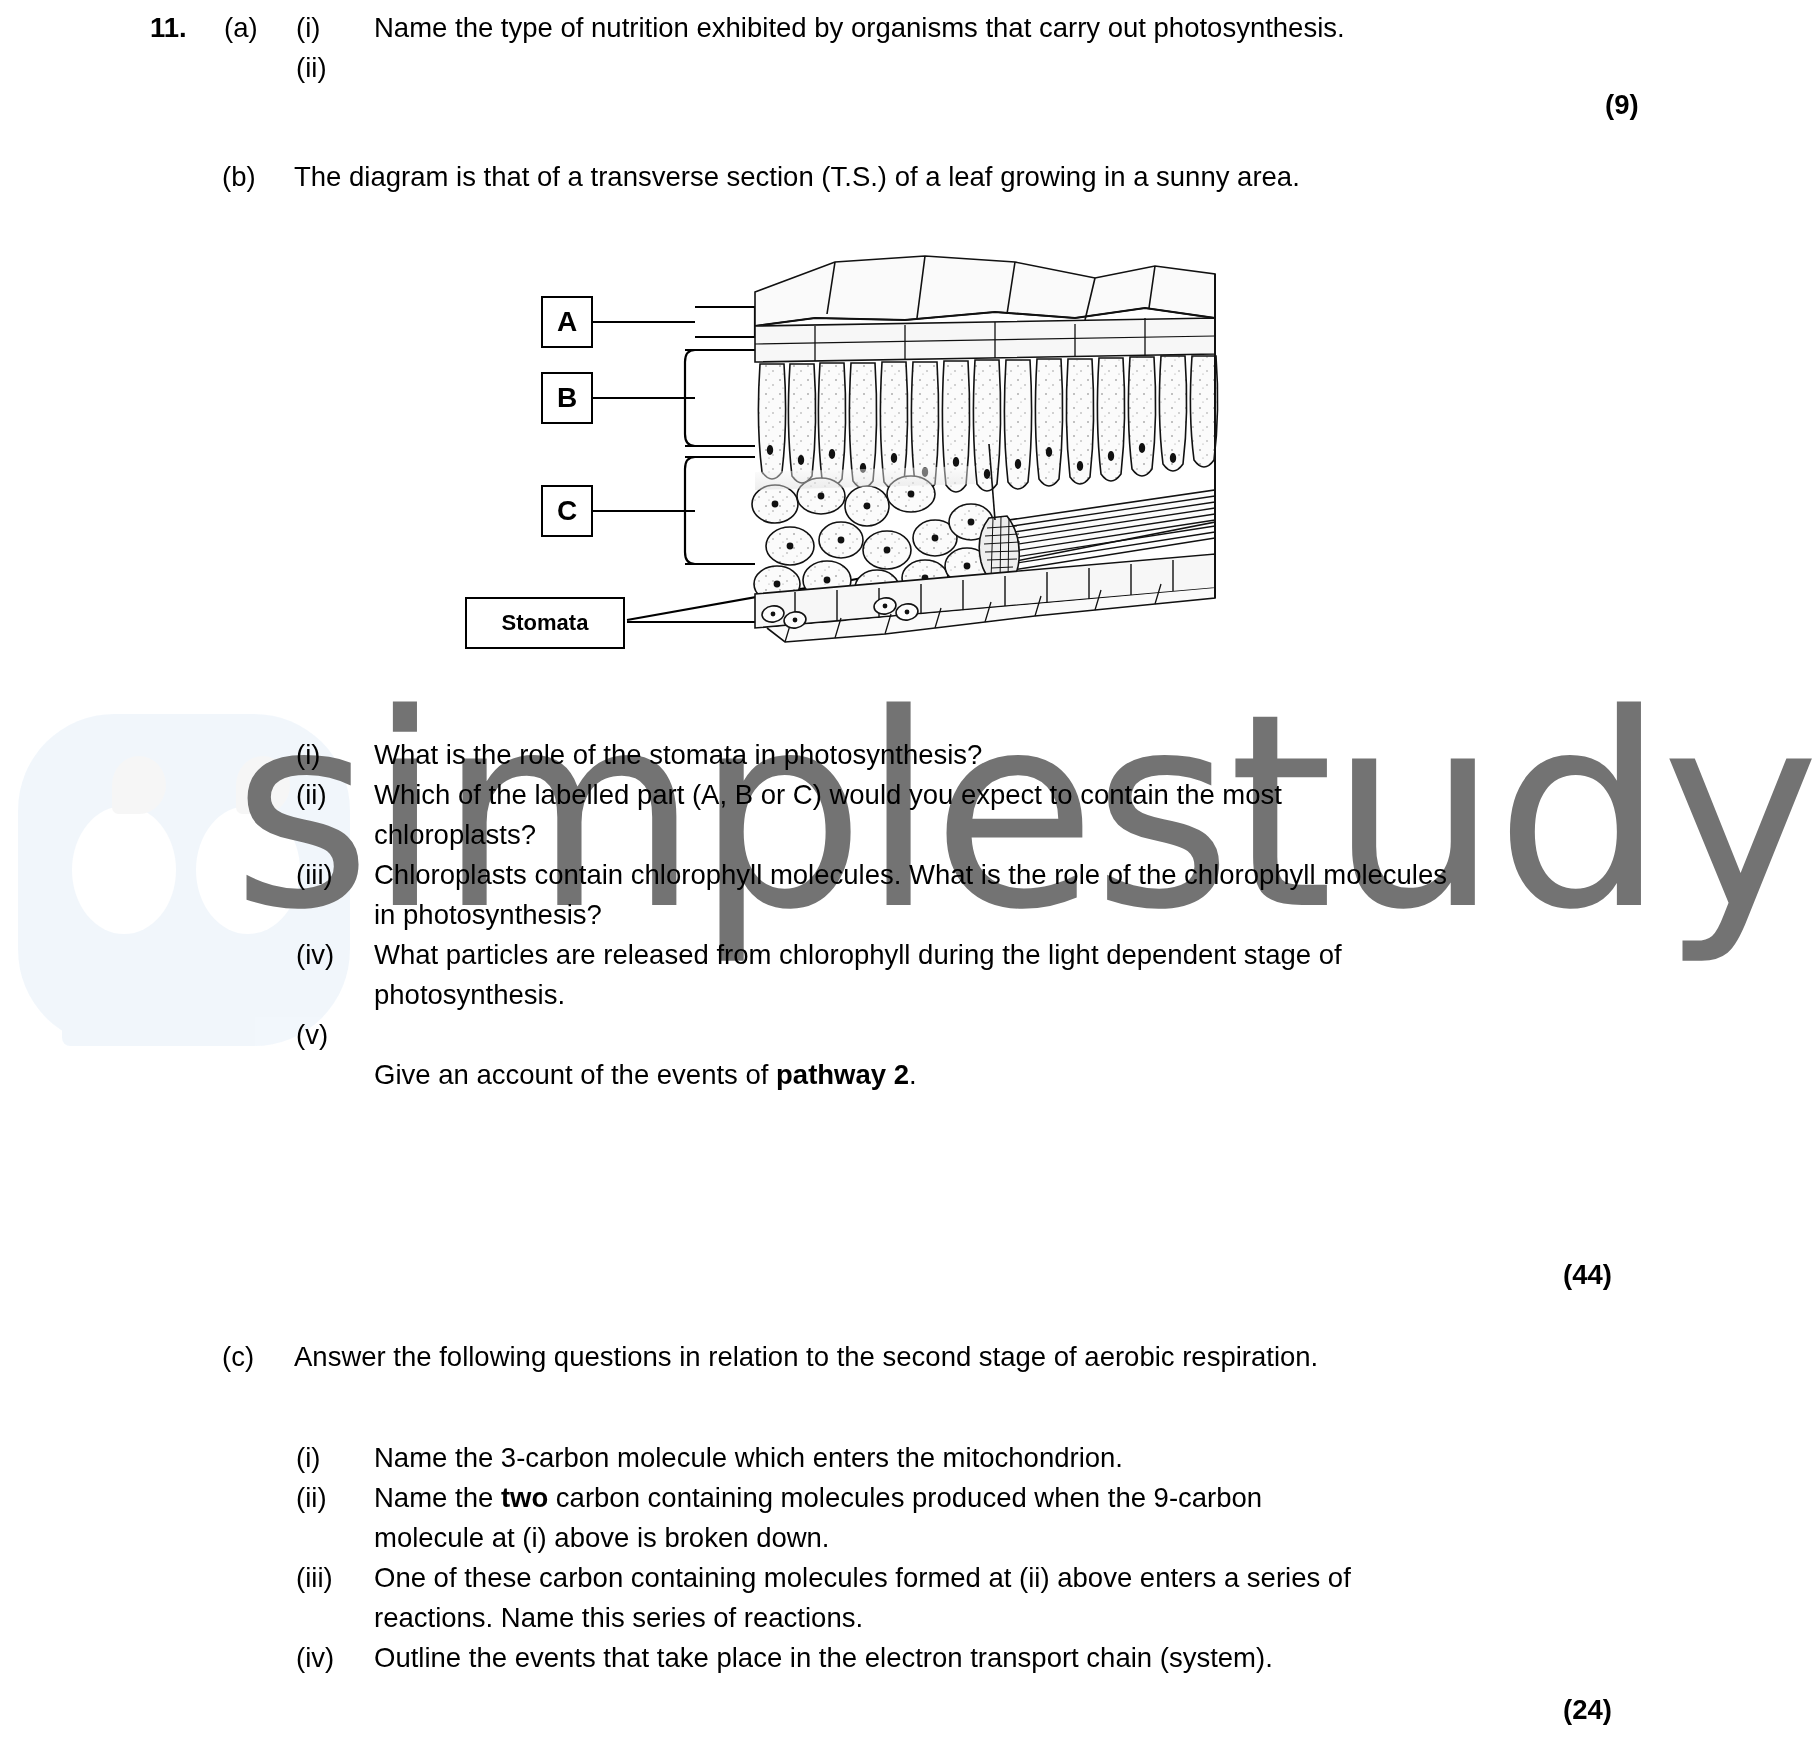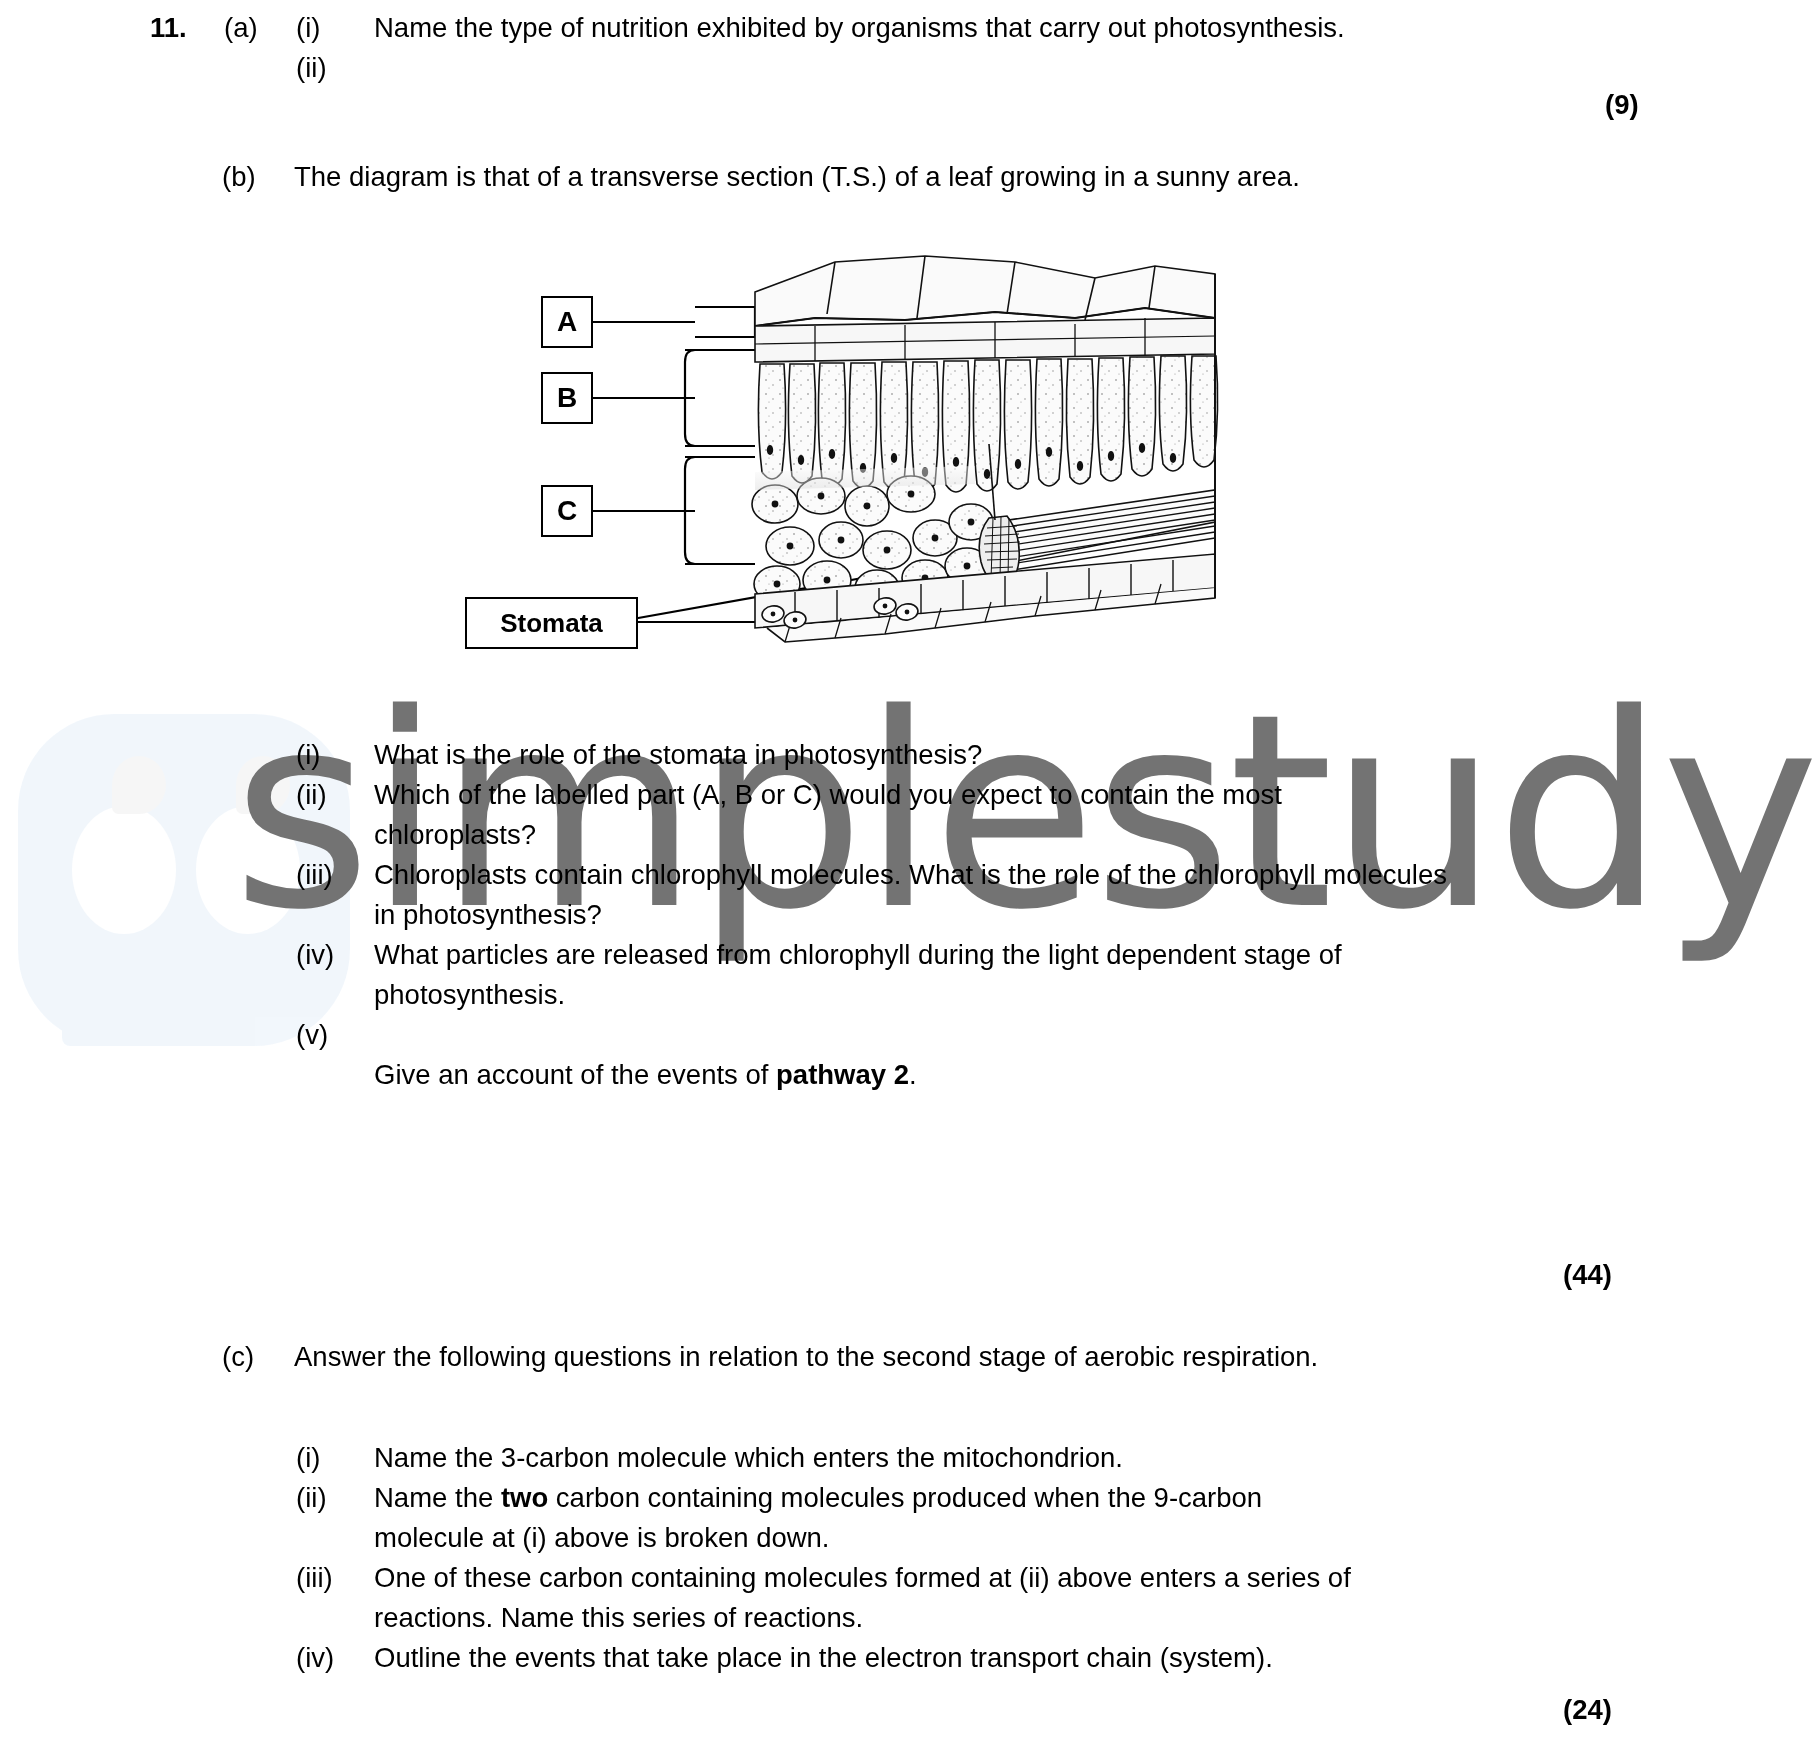--- a/index.html
+++ b/index.html
@@ -130,22 +130,22 @@
     justify-content: center;
     font-weight: bold;
     font-size: 28px;
     box-sizing: border-box;
     z-index: 4;
   }
   .lbl-a { left: 86px; top: 74px; width: 52px; height: 52px; }
   .lbl-b { left: 86px; top: 150px; width: 52px; height: 52px; }
   .lbl-c { left: 86px; top: 263px; width: 52px; height: 52px; }
   .lbl-stomata {
-    left: 10px; top: 375px; width: 173px; height: 52px;
-    font-size: 26px;
+    left: 10px; top: 375px; width: 160px; height: 52px;
+    font-size: 22px;
   }
   .leafsvg {
     position: absolute;
     left: 0; top: 0;
     width: 800px;
     height: 450px;
     z-index: 3;
   }
 </style>
 </head>

